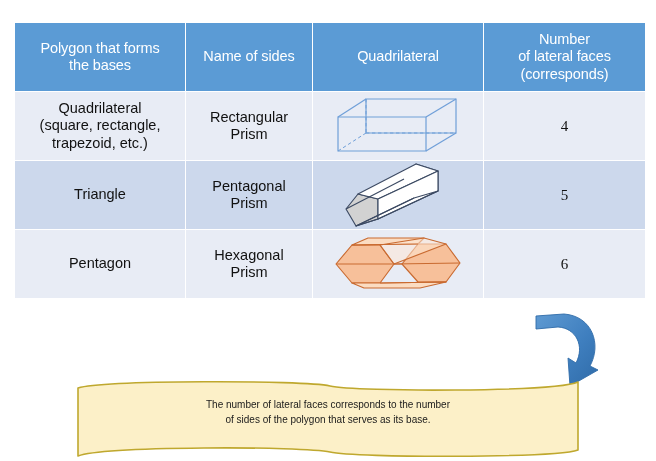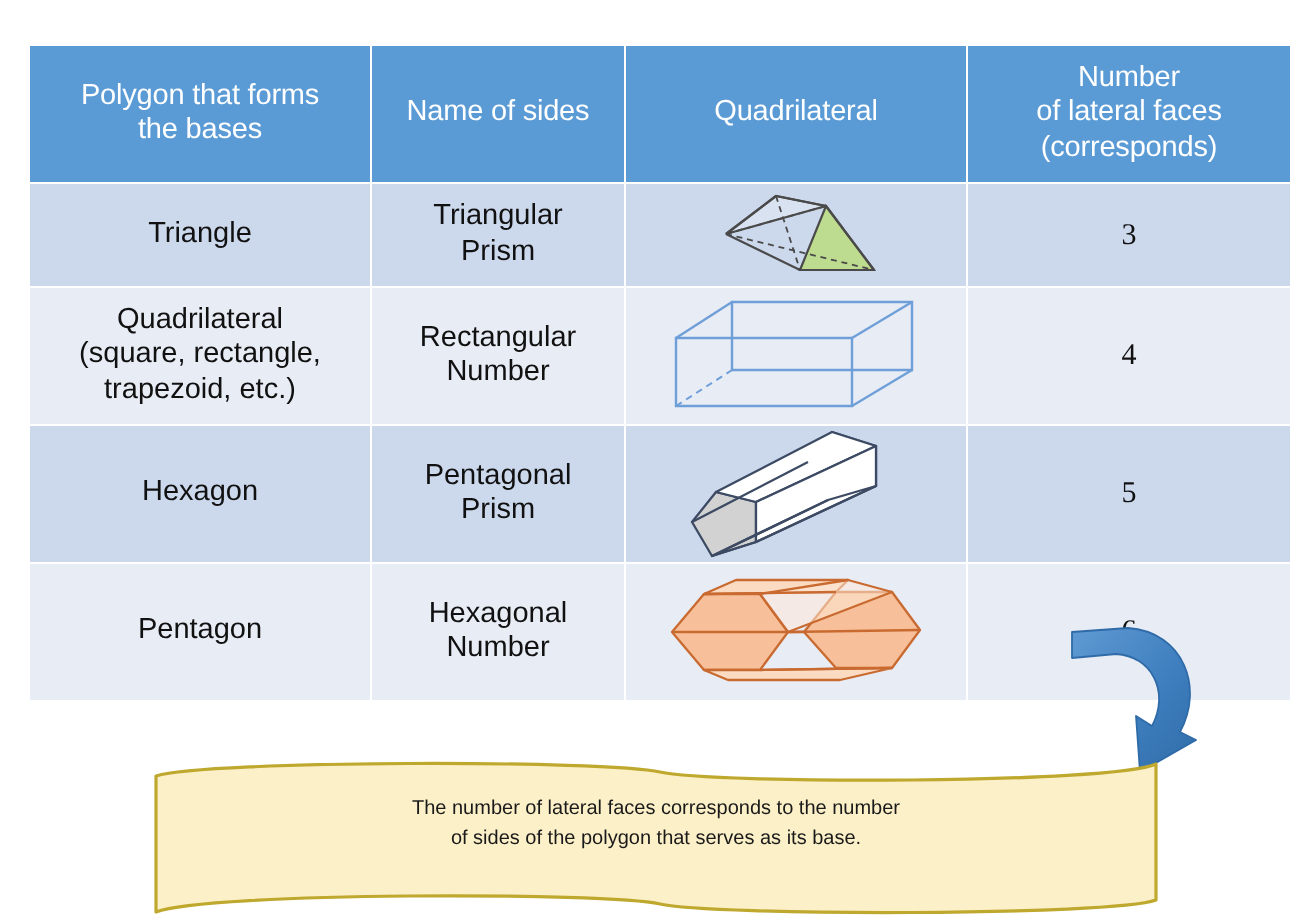--- a/index.html
+++ b/index.html
@@ -140,49 +140,27 @@
 the bases</th>
         <th style="white-space:pre-line">Name of sides</th>
         <th style="white-space:pre-line">Quadrilateral</th>
         <th style="white-space:pre-line">Number
 of lateral faces
 (corresponds)</th>
       </tr>
     </thead>
     <tbody>
 
-      <tr class="row-odd r1">
-        <td style="white-space:pre-line">Triangle</td>
-        <td style="white-space:pre-line">Triangular
-Prism</td>
-        <td class="col-illus">
-          <span class="illus-wrap">
-            <svg width="110" height="46" viewBox="0 0 110 46" xmlns="http://www.w3.org/2000/svg">
-              <polygon points="70,8 94,40 57,40" fill="#bddc8f" stroke="#4a4a4a" stroke-width="1.1"></polygon>
-              <polygon points="20,22 45,3 70,8" fill="#ffffff" fill-opacity="0.25" stroke="#4a4a4a" stroke-width="1.1"></polygon>
-              <line x1="45" y1="3" x2="70" y2="8" stroke="#4a4a4a" stroke-width="1.1"></line>
-              <line x1="45" y1="3" x2="20" y2="22" stroke="#4a4a4a" stroke-width="1.1"></line>
-              <line x1="20" y1="22" x2="57" y2="40" stroke="#4a4a4a" stroke-width="1.1"></line>
-              <line x1="70" y1="8" x2="94" y2="40" stroke="#4a4a4a" stroke-width="1.1"></line>
-              <line x1="57" y1="40" x2="94" y2="40" stroke="#4a4a4a" stroke-width="1.1"></line>
-              <line x1="45" y1="3" x2="57" y2="40" stroke="#4a4a4a" stroke-width="0.9" stroke-dasharray="3,2.4"></line>
-              <line x1="20" y1="22" x2="70" y2="8" stroke="#4a4a4a" stroke-width="0.9" stroke-dasharray="3,2.4"></line>
-              <line x1="20" y1="22" x2="94" y2="40" stroke="#4a4a4a" stroke-width="0.9" stroke-dasharray="3,2.4"></line>
-            </svg>
-          </span>
-        </td>
-        <td class="col-count">3</td>
-      </tr>
 
       <tr class="row-even r2">
         <td style="white-space:pre-line">Quadrilateral
 (square, rectangle,
 trapezoid, etc.)</td>
         <td style="white-space:pre-line">Rectangular
-Number</td>
+Prism</td>
         <td class="col-illus">
           <span class="illus-wrap">
             <svg width="132" height="62" viewBox="0 0 132 62" xmlns="http://www.w3.org/2000/svg">
               <g fill="none" stroke="#6f9fd8" stroke-width="1.2">
                 <polygon points="6,22 94,22 94,56 6,56"></polygon>
                 <polygon points="34,4 124,4 124,38 34,38"></polygon>
                 <line x1="6" y1="22" x2="34" y2="4"></line>
                 <line x1="94" y1="22" x2="124" y2="4"></line>
                 <line x1="94" y1="56" x2="124" y2="38"></line>
               </g>
@@ -191,21 +169,21 @@
                 <line x1="34" y1="4" x2="34" y2="38"></line>
                 <line x1="34" y1="38" x2="124" y2="38"></line>
               </g>
             </svg>
           </span>
         </td>
         <td class="col-count">4</td>
       </tr>
 
       <tr class="row-odd r3">
-        <td style="white-space:pre-line">Hexagon</td>
+        <td style="white-space:pre-line">Triangle</td>
         <td style="white-space:pre-line">Pentagonal
 Prism</td>
         <td class="col-illus">
           <span class="illus-wrap">
             <svg width="128" height="68" viewBox="0 0 128 68" xmlns="http://www.w3.org/2000/svg">
               <g stroke="#3c4a63" stroke-width="1.15" stroke-linejoin="round">
                 <polygon points="12,48 24,33 44,38 44,58 22,65" fill="#d2d2d2"></polygon>
                 <polygon points="70,18 82,3 104,10 104,30 80,37" fill="#d2d2d2"></polygon>
                 <polygon points="24,33 82,3 104,10 44,38" fill="#ffffff"></polygon>
                 <polygon points="44,38 104,10 104,30 44,58" fill="#ffffff"></polygon>
@@ -215,21 +193,21 @@
               </g>
             </svg>
           </span>
         </td>
         <td class="col-count">5</td>
       </tr>
 
       <tr class="row-even r4">
         <td style="white-space:pre-line">Pentagon</td>
         <td style="white-space:pre-line">Hexagonal
-Number</td>
+Prism</td>
         <td class="col-illus">
           <span class="illus-wrap">
             <svg width="140" height="58" viewBox="0 0 140 58" xmlns="http://www.w3.org/2000/svg">
               <g stroke="#c96a30" stroke-width="1.15" stroke-linejoin="round">
                 <polygon points="8,29 24,10 52,10 66,29 52,48 24,48" fill="#f7c09a"></polygon>
                 <polygon points="74,29 90,9 118,9 132,28 118,47 90,47" fill="#f7c09a"></polygon>
                 <polygon points="24,10 40,3 96,3 90,9" fill="#fbdcc2"></polygon>
                 <polygon points="52,10 96,3 118,9 66,29" fill="#fde8d6" fill-opacity="0.55"></polygon>
                 <polygon points="24,48 52,48 118,47 92,53 36,53" fill="#fbdcc2"></polygon>
                 <line x1="8" y1="29" x2="74" y2="29" fill="none"></line>

